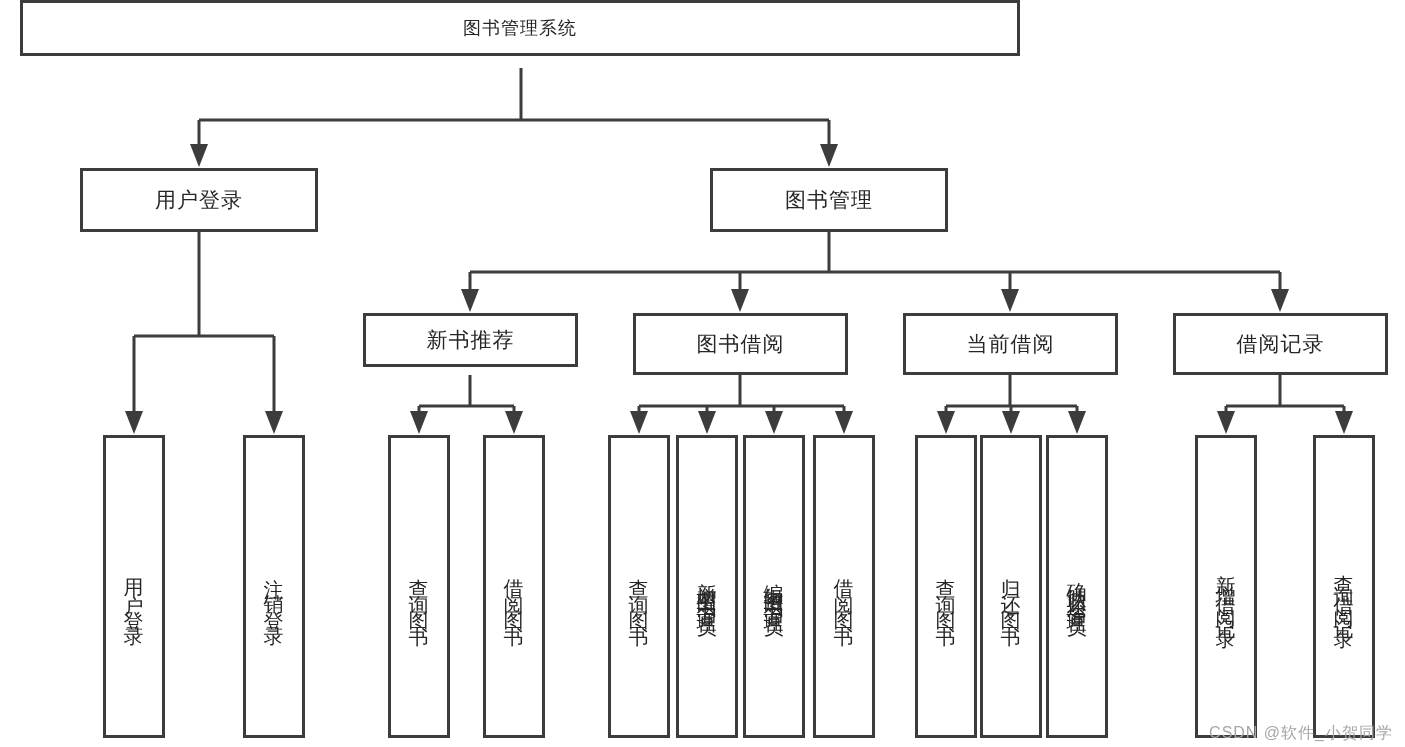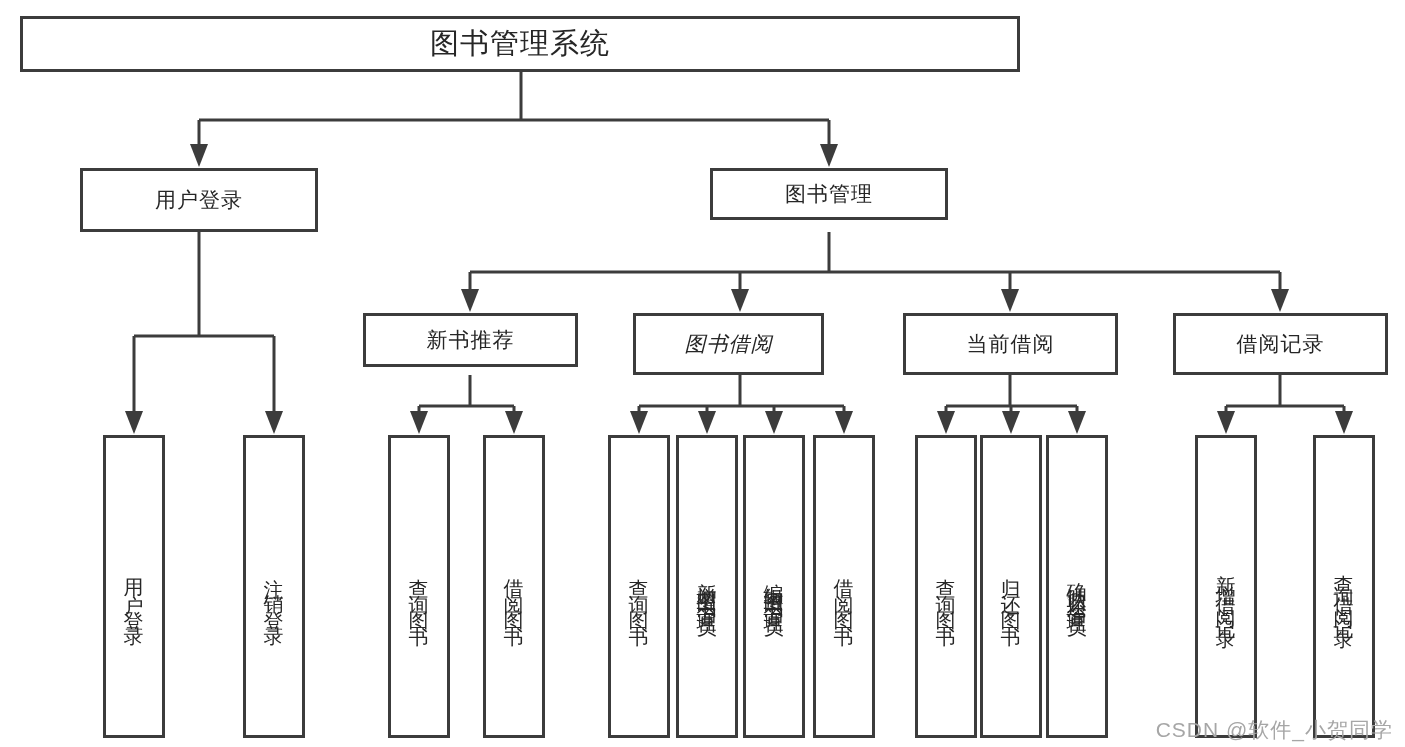--- a/index.html
+++ b/index.html
@@ -15,25 +15,25 @@
   #canvas{position:absolute;inset:0;width:1405px;height:747px;}
   svg.connectors{position:absolute;left:0;top:0;width:1405px;height:747px;pointer-events:none;}
 
   .hnode{
     position:absolute;box-sizing:border-box;
     border:3px solid var(--line);background:#ffffff;
     display:flex;align-items:center;justify-content:center;
     font-size:21px;color:var(--text);letter-spacing:1px;
     white-space:nowrap;
   }
-  #root     {left:20px;  top:16px;  width:1000px; height:56px; font-size:29px;}
+  #root     {left:20px;  top:0;  width:1000px; height:56px; font-size:18px;}
   #n-login  {left:80px;  top:168px; width:238px;  height:64px;}
-  #n-mgmt   {left:710px; top:168px; width:238px;  height:52px;}
+  #n-mgmt   {left:710px; top:168px; width:238px;  height:64px;}
   #n-new    {left:363px; top:313px; width:215px;  height:54px;}
-  #n-borrow {left:633px; top:313px; width:191px;  height:62px;font-style:italic;}
+  #n-borrow {left:633px; top:313px; width:215px;  height:62px;}
   #n-current{left:903px; top:313px; width:215px;  height:62px;}
   #n-records{left:1173px;top:313px; width:215px;  height:62px;font-family:Liberation Mono, monospace;}
 
   .leaf{
     position:absolute;top:435px;width:62px;height:303px;box-sizing:border-box;
     border:3px solid var(--line);background:#ffffff;
     display:flex;align-items:center;justify-content:center;
   }
   .leaf .vtext{
     writing-mode:vertical-rl;
@@ -46,21 +46,21 @@
   #l1 {left:103px;}  #l2 {left:243px;}
   #l3 {left:388px;}  #l4 {left:483px;}
   #l5 {left:608px;}  #l6 {left:676px;}
   #l7 {left:743px;}  #l8 {left:813px;}
   #l9 {left:915px;}  #l10{left:980px;}
   #l11{left:1046px;} #l12{left:1195px;}
   #l13{left:1313px;}
 
   .watermark{
     position:absolute;right:12px;bottom:3px;
-    font-size:21px;color:var(--wm);letter-spacing:1px;
+    font-size:16px;color:var(--wm);letter-spacing:1px;
   }
 </style>
 </head>
 <body>
 
 <div id="canvas">
 
   <svg class="connectors" viewBox="0 0 1405 747" xmlns="http://www.w3.org/2000/svg">
     <g stroke="#3c3c3c" stroke-width="3" fill="none">
 

